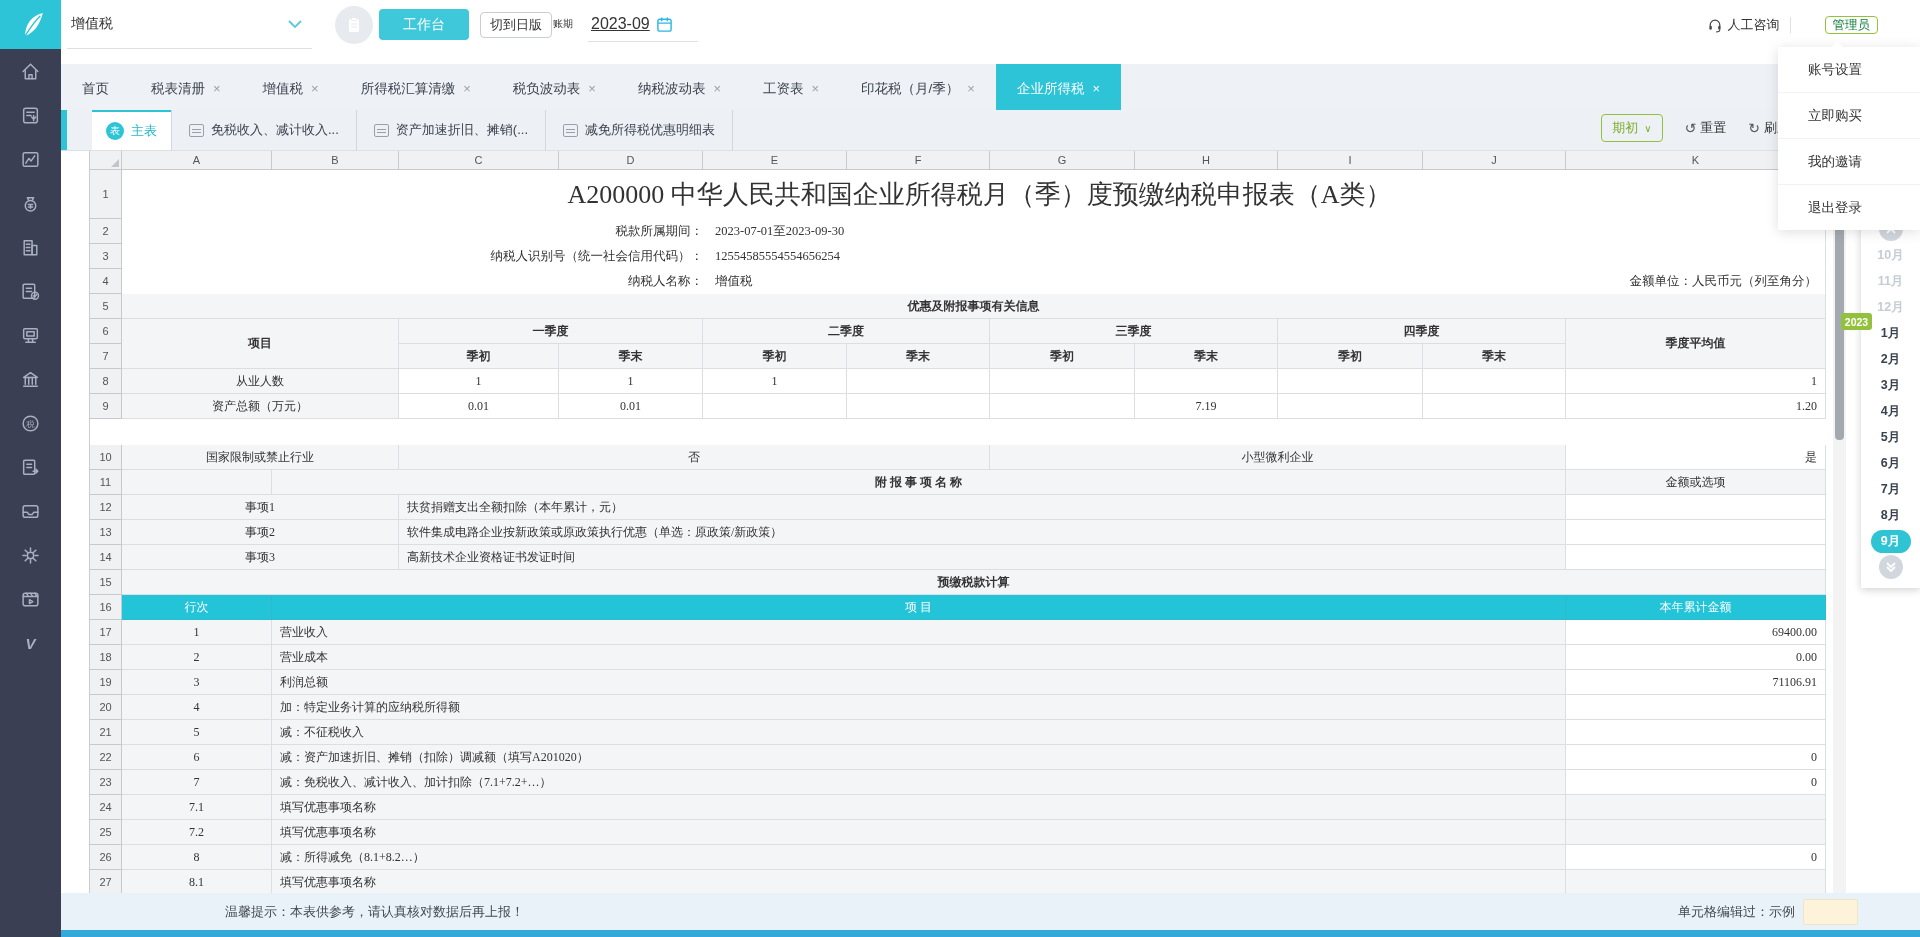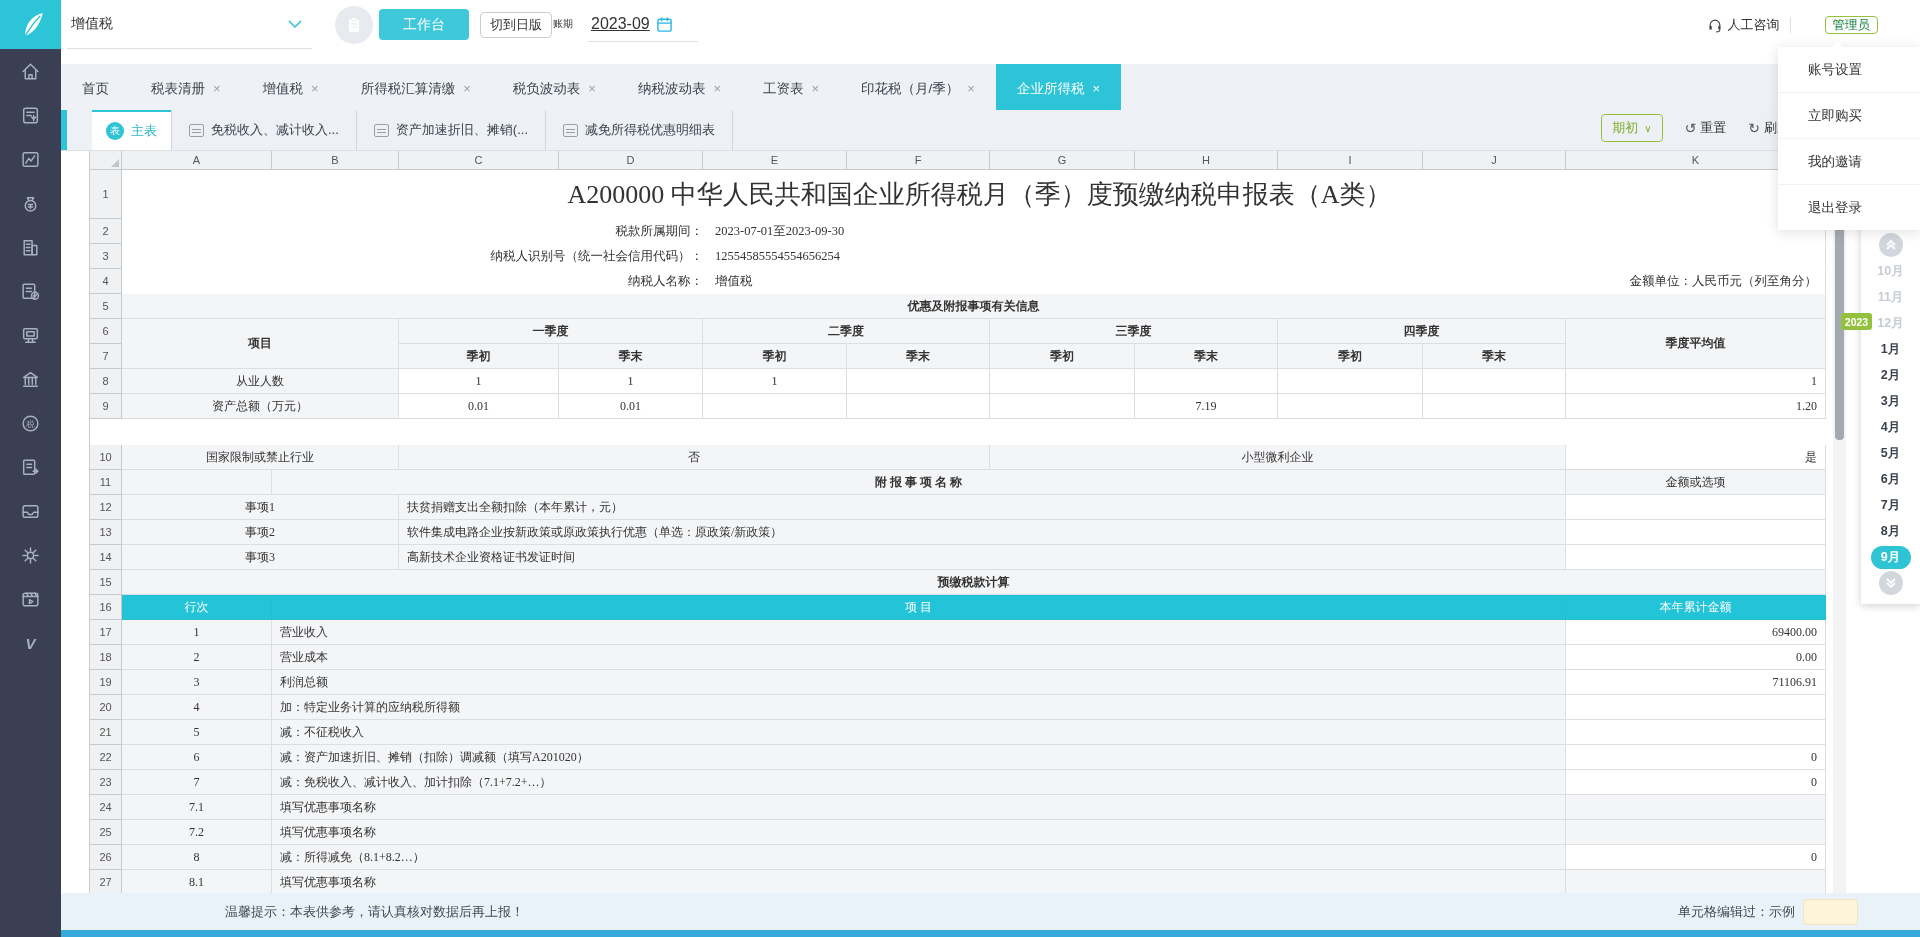--- a/index.html
+++ b/index.html
@@ -65,21 +65,21 @@
   .free{border-right:1px solid #dcdee1;border-bottom:1px solid transparent;background:#fff;}
   .title-cell{font-size:26px;color:#333;padding-left:12px;}
   .flabel{width:581px;text-align:right;font-size:12.5px;}
   .fval{padding-left:12px;font-size:12.5px;}
   .vwrap{display:flex;flex-direction:column;flex-shrink:0;box-sizing:border-box;}
   .teal{background:#23c3d8;color:#fff;border-color:#2bbccd;}
   
   .vscroll{position:absolute;left:1833px;top:150px;width:13px;height:743px;background:#f3f3f4;z-index:2;}
   .vthumb{position:absolute;left:2px;top:10px;width:9px;height:280px;background:#a4a9b0;border-radius:4px;}
   
-  .monthpanel{position:absolute;left:1861px;top:224px;width:59px;height:380px;background:#fff;box-shadow:0 2px 8px rgba(0,0,0,.18);
+  .monthpanel{position:absolute;left:1861px;top:208px;width:59px;height:380px;background:#fff;box-shadow:0 2px 8px rgba(0,0,0,.18);
               display:flex;flex-direction:column;align-items:center;padding-top:8px;box-sizing:border-box;z-index:30;}
   .mp-chev{width:24px;height:24px;border-radius:50%;background:#d2d7dd;display:flex;align-items:center;justify-content:center;margin:1px 0;cursor:pointer;}
   .mp-item{height:26px;display:flex;align-items:center;justify-content:center;font-size:12.5px;font-weight:bold;color:#39424e;cursor:pointer;width:100%;}
   .mp-item.disabled{color:#c6ccd4;}
   .mp-item.selected{color:#fff;}
   .mp-pill{background:#2fc4d4;color:#fff;border-radius:12px;width:40px;height:23px;display:flex;align-items:center;justify-content:center;}
   .year-badge{position:absolute;left:1841px;top:313px;width:31px;height:17px;background:#93c13d;border-radius:3px;color:#fff;
               font-size:10.5px;font-weight:bold;display:flex;align-items:center;justify-content:center;z-index:40;}
   
   .adminmenu{position:absolute;left:1778px;top:47px;width:142px;background:#fff;box-shadow:0 2px 12px rgba(0,0,0,.13);z-index:50;}

